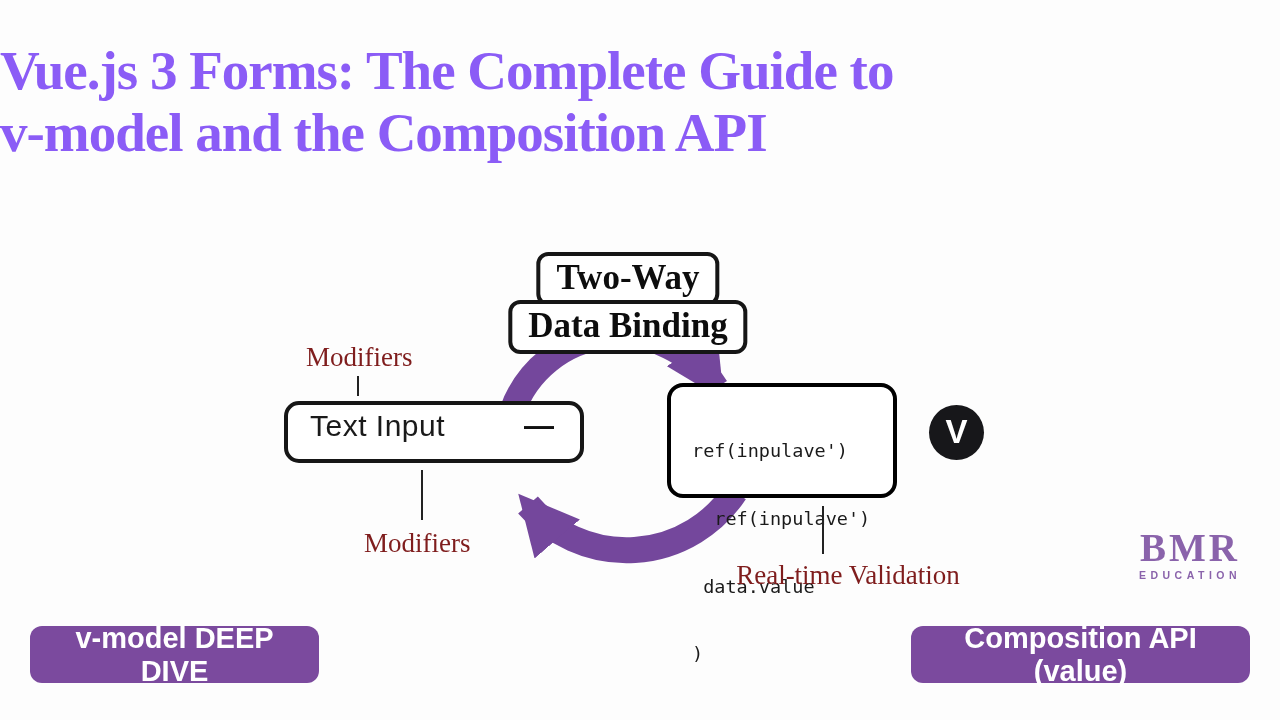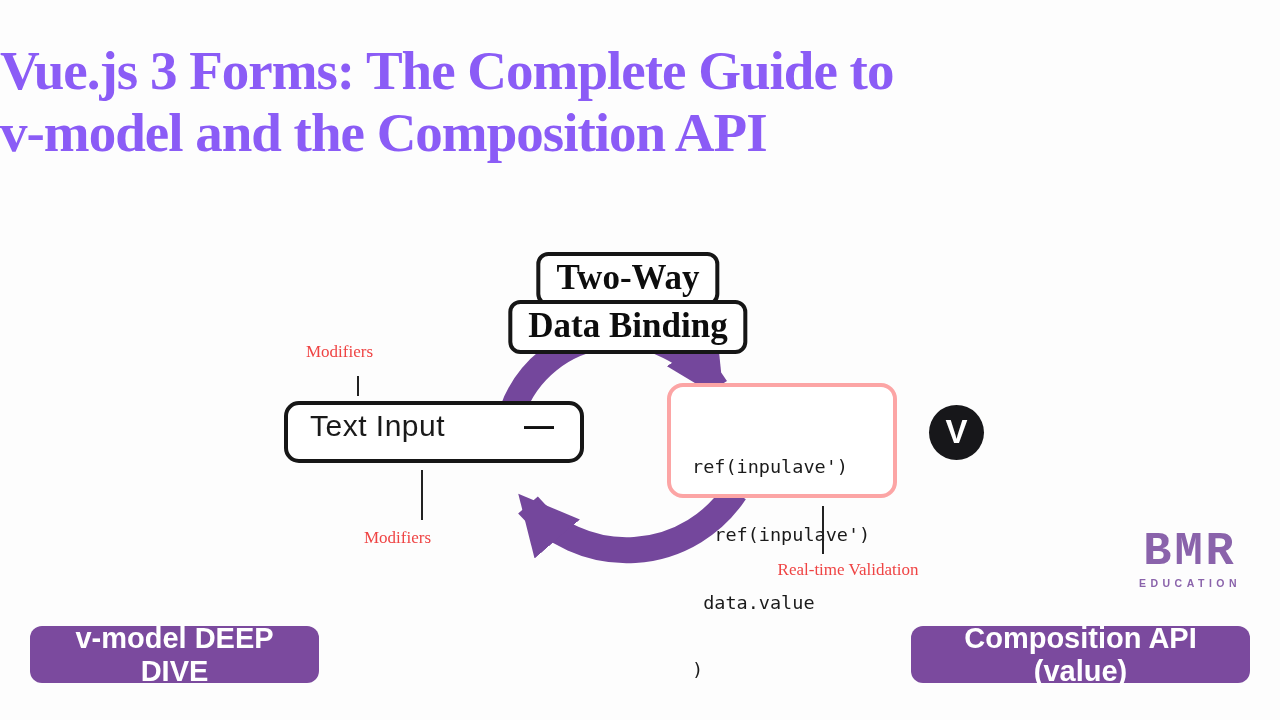--- a/index.html
+++ b/index.html
@@ -52,22 +52,22 @@
     border: 4px solid #161616;
     border-radius: 12px;
     padding: 4px 16px 7px 16px;
   }
   .cycle-label .pill.second { margin-top: -6px; }
 
   
   .serif-note {
     position: absolute;
     font-family: "Liberation Serif", "DejaVu Serif", serif;
-    font-size: 17px;
-    color: #ef4444;
+    font-size: 27px;
+    color: #7f1d1d;
     z-index: 2;
   }
   .modifiers-top    { left: 306px; top: 342px; }
   .modifiers-bottom { left: 364px; top: 528px; }
   .validation-note  { left: 848px; top: 560px; transform: translateX(-50%); white-space: nowrap; }
 
   .vline {
     position: absolute;
     width: 2px; background: #222;
     z-index: 2;
@@ -98,23 +98,23 @@
     font-weight: 700;
     color: #111;
   }
 
   
   .code-box {
     position: absolute;
     left: 667px; top: 383px;
     width: 230px; height: 115px;
     background: #fff;
-    border: 4px solid #fca5a5;
+    border: 4px solid #000000;
     border-radius: 16px;
-    padding: 24px 0 0 21px;
+    padding: 8px 0 0 21px;
     z-index: 2;
     font-family: "DejaVu Sans Mono", "Liberation Mono", monospace;
     font-size: 18.5px;
     line-height: 1.22;
     color: #1a1a1a;
     white-space: pre;
   }
 
   
   .vue-badge {
@@ -137,23 +137,23 @@
   
   .bmr-logo {
     position: absolute;
     left: 1128px; top: 528px;
     width: 124px;
     text-align: center;
     color: var(--logo-purple, #8a63ab);
     z-index: 2;
   }
   .bmr-logo .bmr-word {
-    font-family: Liberation Mono, monospace;
-    font-weight: 700;
-    font-size: 47px;
+    font-family: Liberation Serif, serif;
+    font-weight: 700;
+    font-size: 39px;
     line-height: 1;
     letter-spacing: 3px;
   }
   .bmr-logo .bmr-sub {
     font-size: 10.5px;
     font-weight: 700;
     letter-spacing: 4.5px;
     margin-top: 2px;
   }
 

